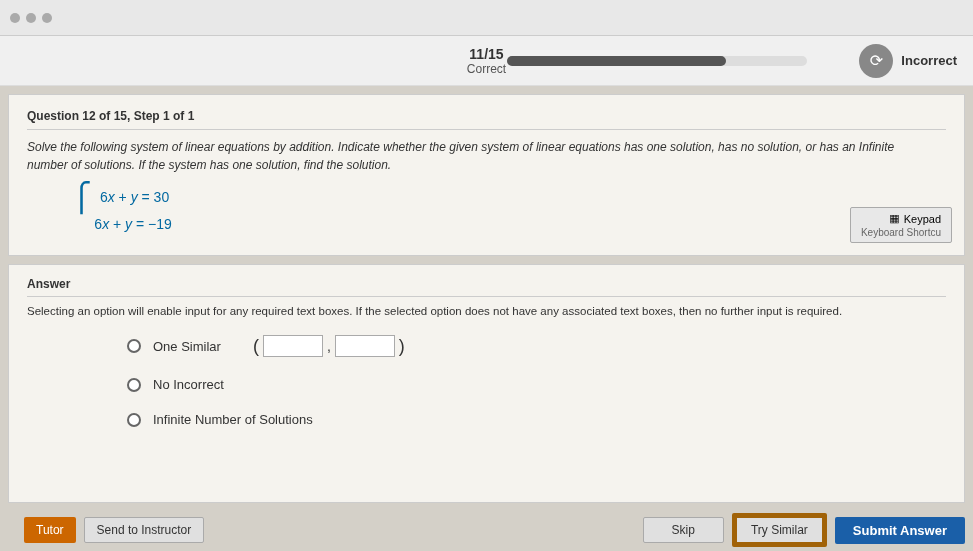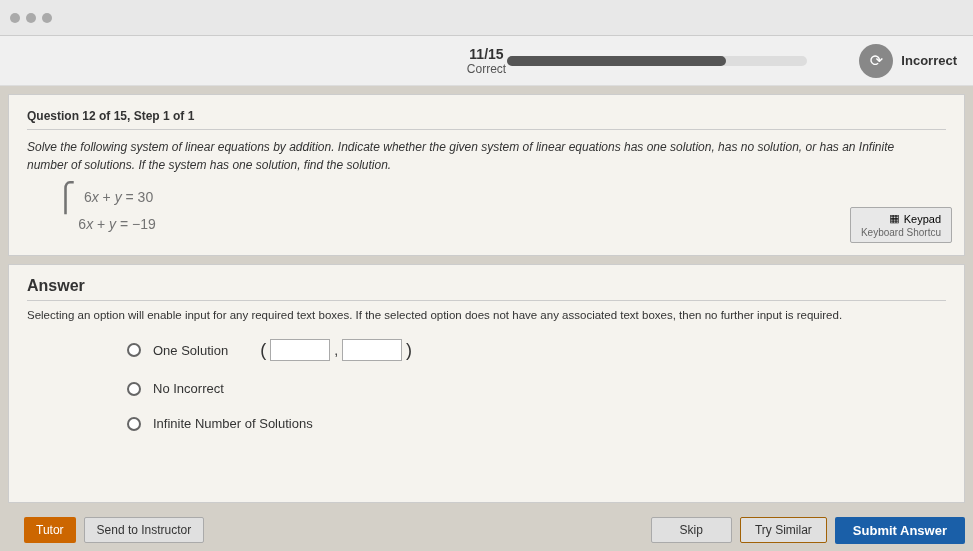--- a/index.html
+++ b/index.html
@@ -137,22 +137,22 @@
     }
     .question-instructions {
       font-size: 12px;
       color: #333;
       line-height: 1.5;
       margin-bottom: 10px;
       font-style: italic;
     }
     .equation-block {
       font-size: 14px;
-      color: #737373;
-      margin-left: 28px;
+      color: #0369a1;
+      margin-left: 44px;
       line-height: 1.8;
     }
     .equation-brace {
       font-size: 28px;
       vertical-align: middle;
       margin-right: 4px;
       line-height: 1;
     }
     .keypad-btn {
       position: absolute;
@@ -177,21 +177,21 @@
 
     
     .answer-section {
       background: #f5f3ee;
       margin: 8px 8px 0 8px;
       border: 1px solid #ccc;
       padding: 12px 18px 20px;
       flex: 1;
     }
     .answer-header {
-      font-size: 16px;
+      font-size: 12px;
       font-weight: bold;
       color: #333;
       margin-bottom: 6px;
       border-bottom: 1px solid #ccc;
       padding-bottom: 5px;
     }
     .answer-instructions {
       font-size: 11.5px;
       color: #333;
       margin-bottom: 16px;
@@ -263,21 +263,21 @@
       color: #333;
       border: 1px solid #aaa;
       padding: 5px 28px;
       font-size: 12px;
       cursor: pointer;
       border-radius: 2px;
     }
     .try-similar-btn {
       background: #e0e0e0;
       color: #333;
-      border: 1px solid #a16207;
+      border: 5px solid #a16207;
       padding: 5px 14px;
       font-size: 12px;
       cursor: pointer;
       border-radius: 2px;
     }
     .submit-btn {
       background: #1a5fa8;
       color: white;
       border: none;
       padding: 6px 18px;
@@ -337,21 +337,21 @@
   </div>
 
   <div class="answer-section">
     <div class="answer-header">Answer</div>
     <div class="answer-instructions">Selecting an option will enable input for any required text boxes. If the selected option does not have any associated text boxes, then no further input is required.</div>
 
     <div class="options-area">
 
       <div class="option-row">
         <div class="radio-circle"></div>
-        <span class="option-label">One Solution</span>
+        <span class="option-label">One Similar</span>
         <div class="one-solution-inputs">
           <span class="coord-paren">(</span>
           <input class="coord-input" type="text" style="">
           <span class="coord-comma">,</span>
           <input class="coord-input" type="text" style="">
           <span class="coord-paren">)</span>
         </div>
       </div>
 
       <div class="option-row">

